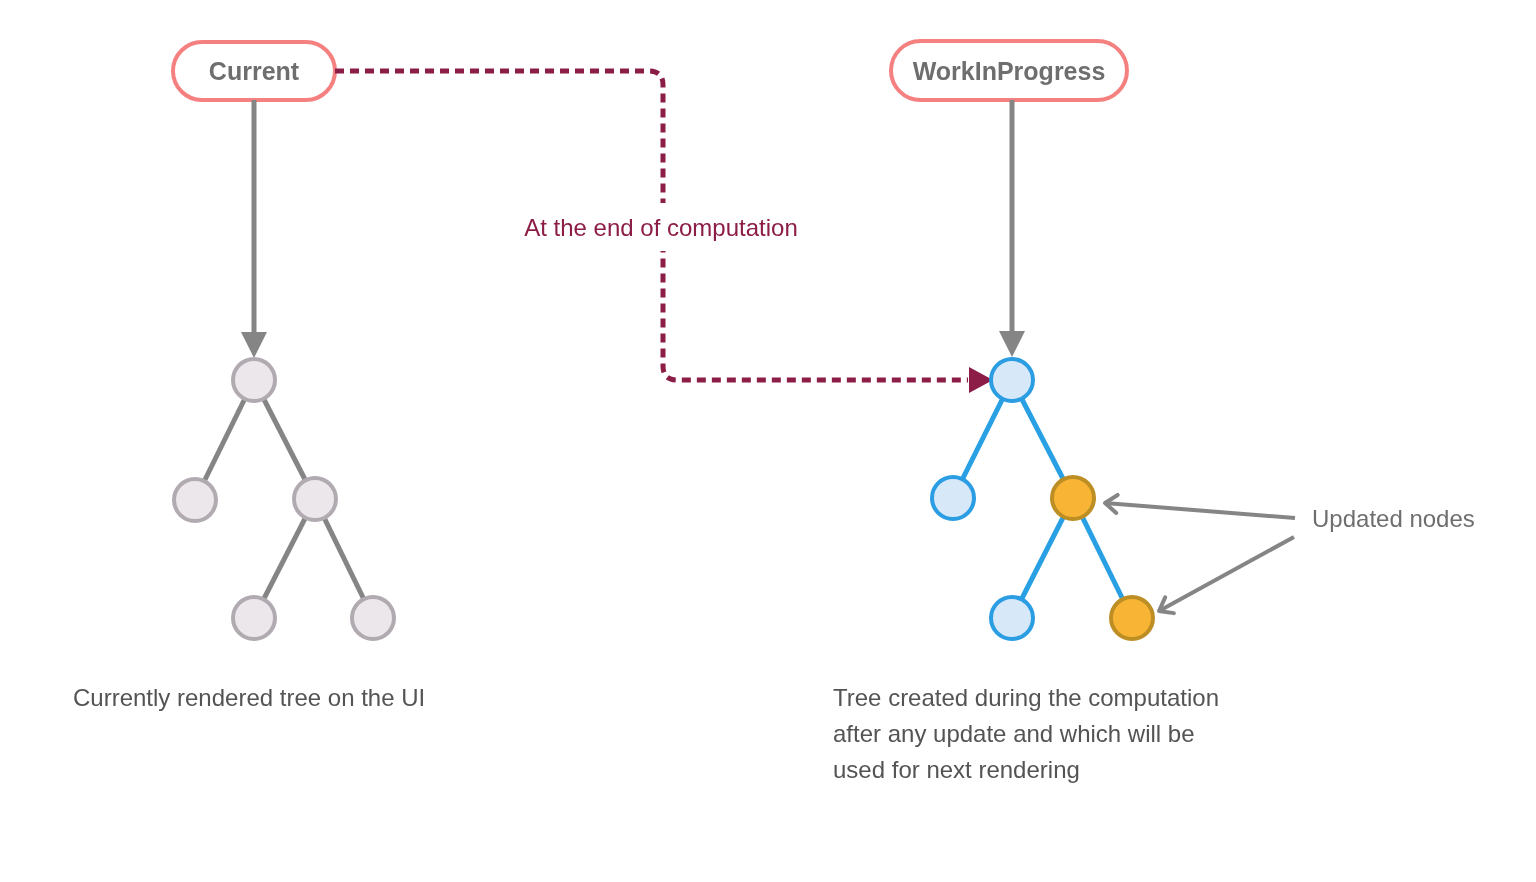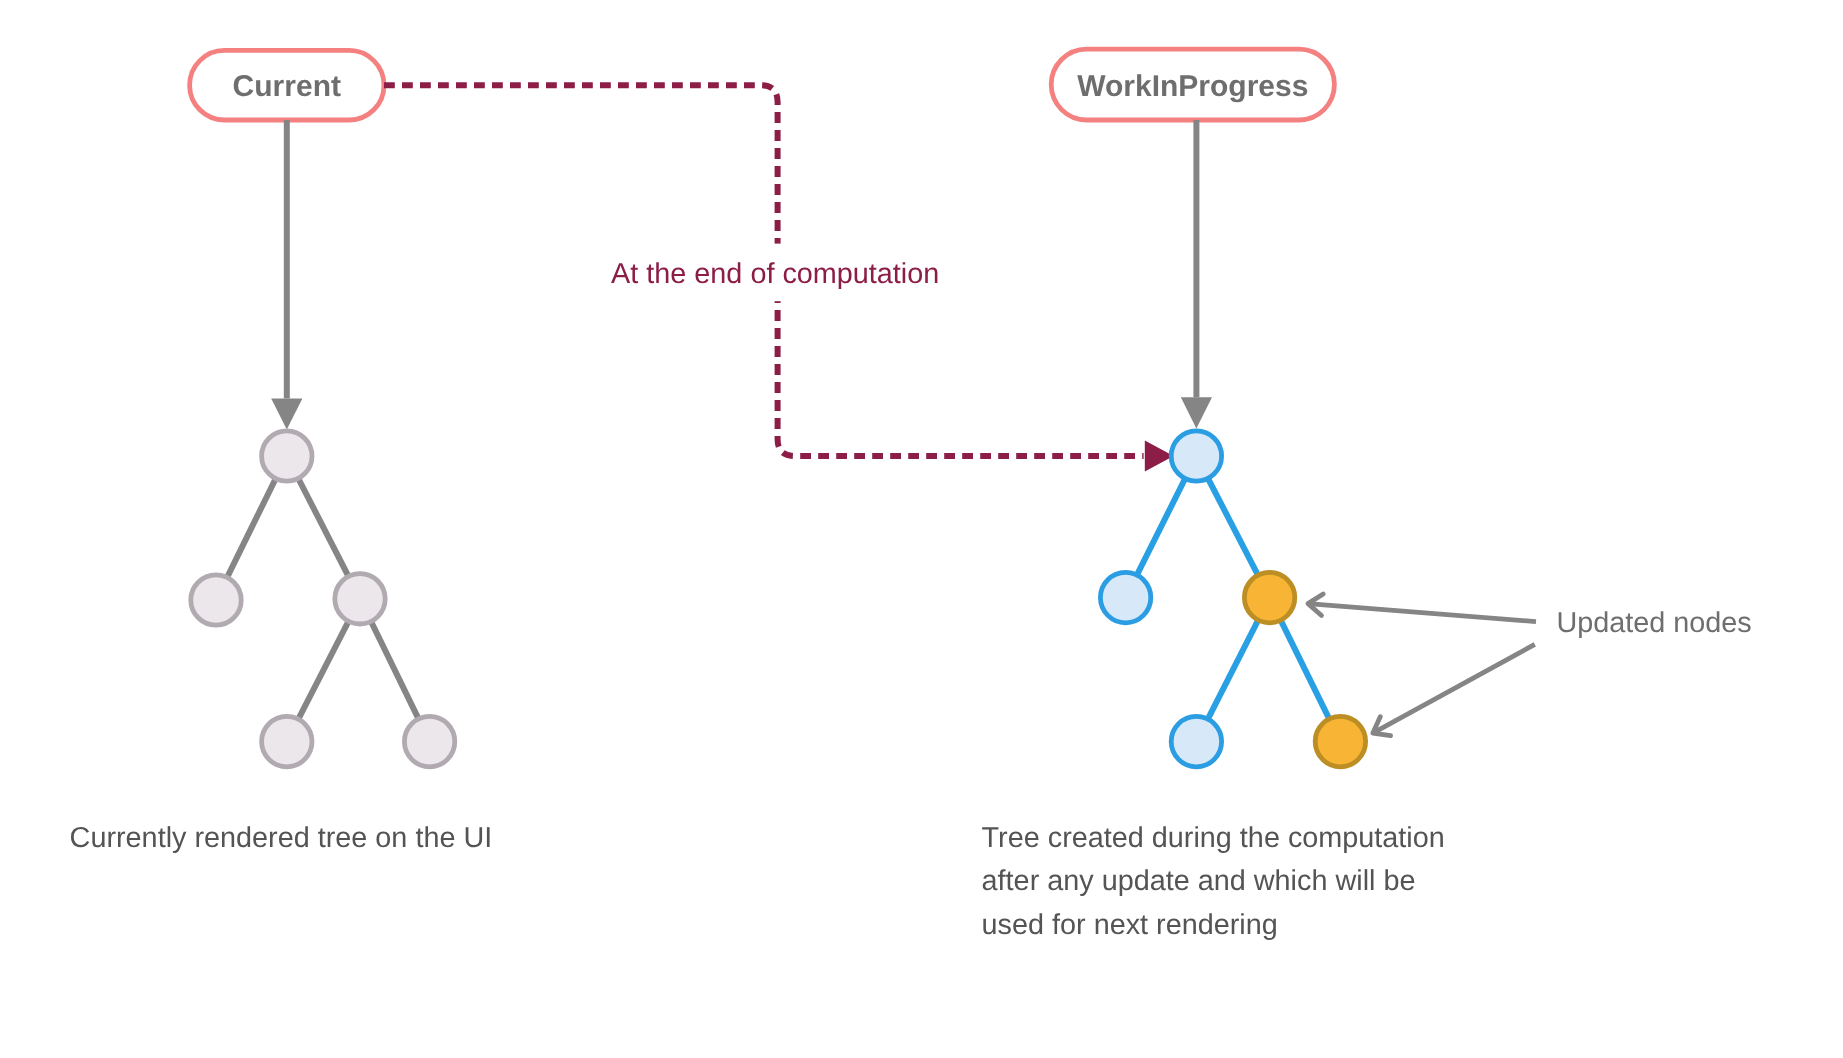--- a/index.html
+++ b/index.html
@@ -22,20 +22,21 @@
     margin: 0;
     padding: 0;
     background: var(--background);
     font-family: "Liberation Sans", "DejaVu Sans", sans-serif;
   }
   .stage {
     width: 1328px;
     height: 882px;
     position: relative;
     background: var(--background);
+    margin-left: 15px;
   }
   svg text {
     font-family: "Liberation Sans", "DejaVu Sans", sans-serif;
   }
   .pill {
     fill: #ffffff;
     stroke: var(--pill-border);
     stroke-width: 4;
   }
   .pill-label {

